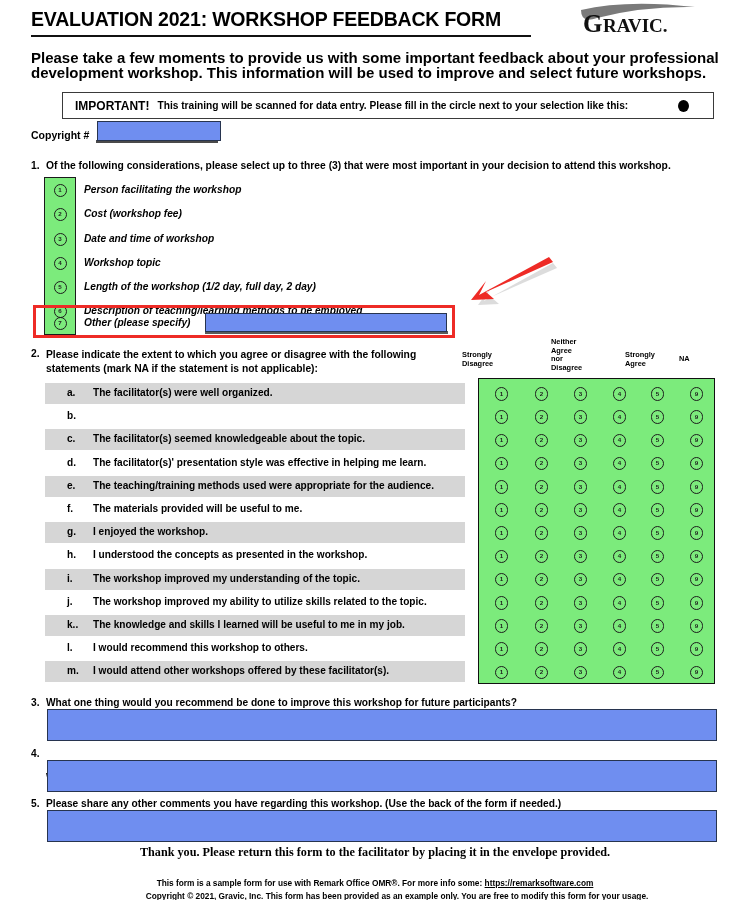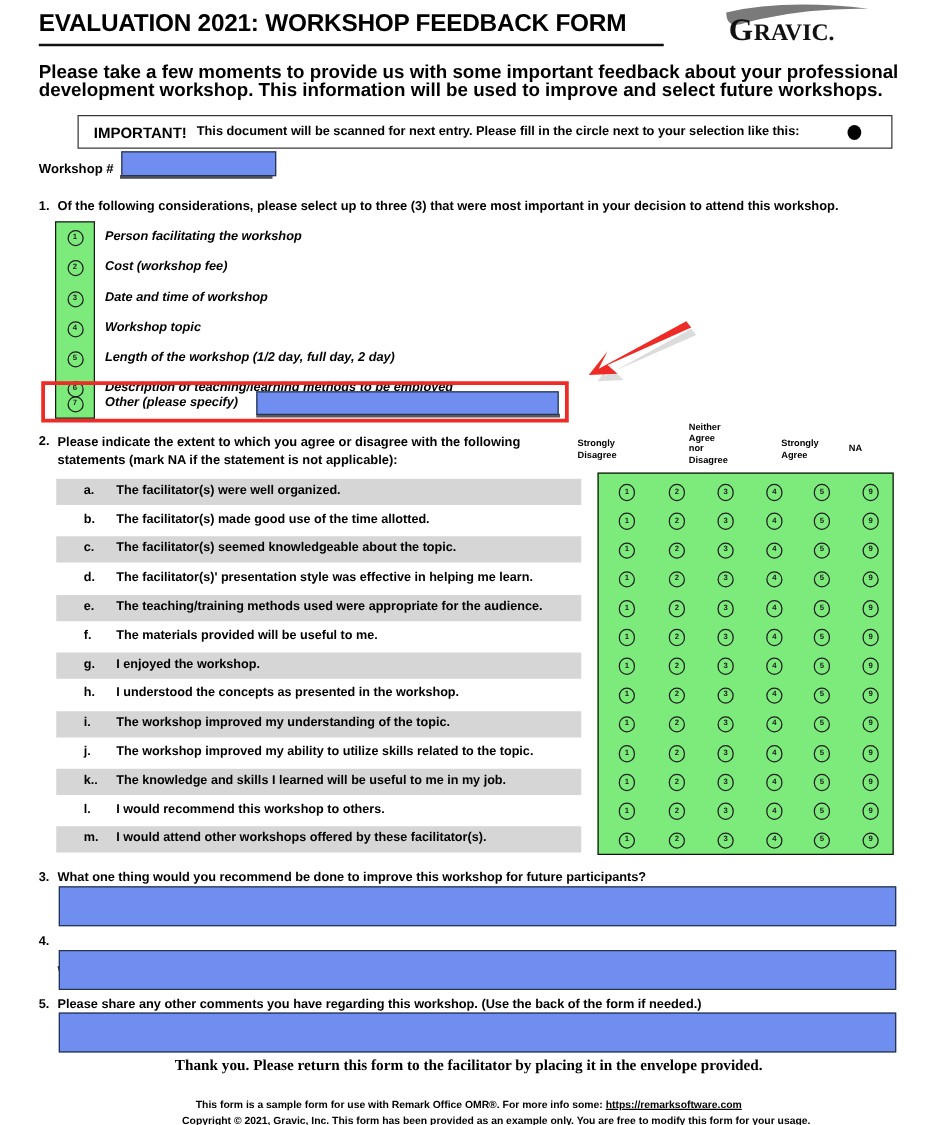--- a/index.html
+++ b/index.html
@@ -141,25 +141,25 @@
   <svg class="logo" viewBox="0 0 170 40">
     <path d="M14 8 Q 60 -3 128 5 Q 75 4 30 16 Q 14 22 14 8 Z" fill="#7a7a7a"></path>
     <text x="16" y="30" font-family="Liberation Serif, serif" font-size="25" font-weight="bold" fill="#111">G</text>
     <text x="36" y="30" font-family="Liberation Serif, serif" font-size="19" font-weight="bold" fill="#111">RAVIC.</text>
   </svg>
 
   <div class="intro">Please take a few moments to provide us with some important feedback about your professional development workshop. This information will be used to improve and select future workshops.</div>
 
   <div class="important-box">
     <span class="imp-strong">IMPORTANT!</span>
-    <span class="imp-text">This document will be scanned for next entry. Please fill in the circle next to your selection like this:</span>
+    <span class="imp-text">This training will be scanned for data entry. Please fill in the circle next to your selection like this:</span>
     <span class="imp-dot"></span>
   </div>
 
-  <div class="ws-label">Workshop #</div>
+  <div class="ws-label">Copyright #</div>
   <div class="ws-underline"></div>
   <div class="ws-field"></div>
 
   <div class="q1-num">1.</div>
   <div class="q1-body">
     <span>Of the following considerations, please select up to </span><b>three</b><span> (3) that were most important in your decision to attend this workshop.</span>
   </div>
 
   <div class="q1-green"></div>
   <div id="q1-bubbles">
@@ -215,21 +215,20 @@
   <div class="scale-hdr" style="left:679px;top:355px;width:34px;">NA</div>
 
   <div class="matrix-green"></div>
   <div id="q2-rows">
       <div class="stmt-row shaded" style="top: 383px;">
         <span class="stmt-letter">a.</span>
         <span class="stmt-text">The facilitator(s) were well organized.</span>
       </div>
       <div class="stmt-row" style="top: 406.2px;">
         <span class="stmt-letter">b.</span>
-        <span class="stmt-text">The facilitator(s) made good use of the time allotted.</span>
       </div>
       <div class="stmt-row shaded" style="top: 429.4px;">
         <span class="stmt-letter">c.</span>
         <span class="stmt-text">The facilitator(s) seemed knowledgeable about the topic.</span>
       </div>
       <div class="stmt-row" style="top: 452.6px;">
         <span class="stmt-letter">d.</span>
         <span class="stmt-text">The facilitator(s)' presentation style was effective in helping me learn.</span>
       </div>
       <div class="stmt-row shaded" style="top: 475.8px;">

